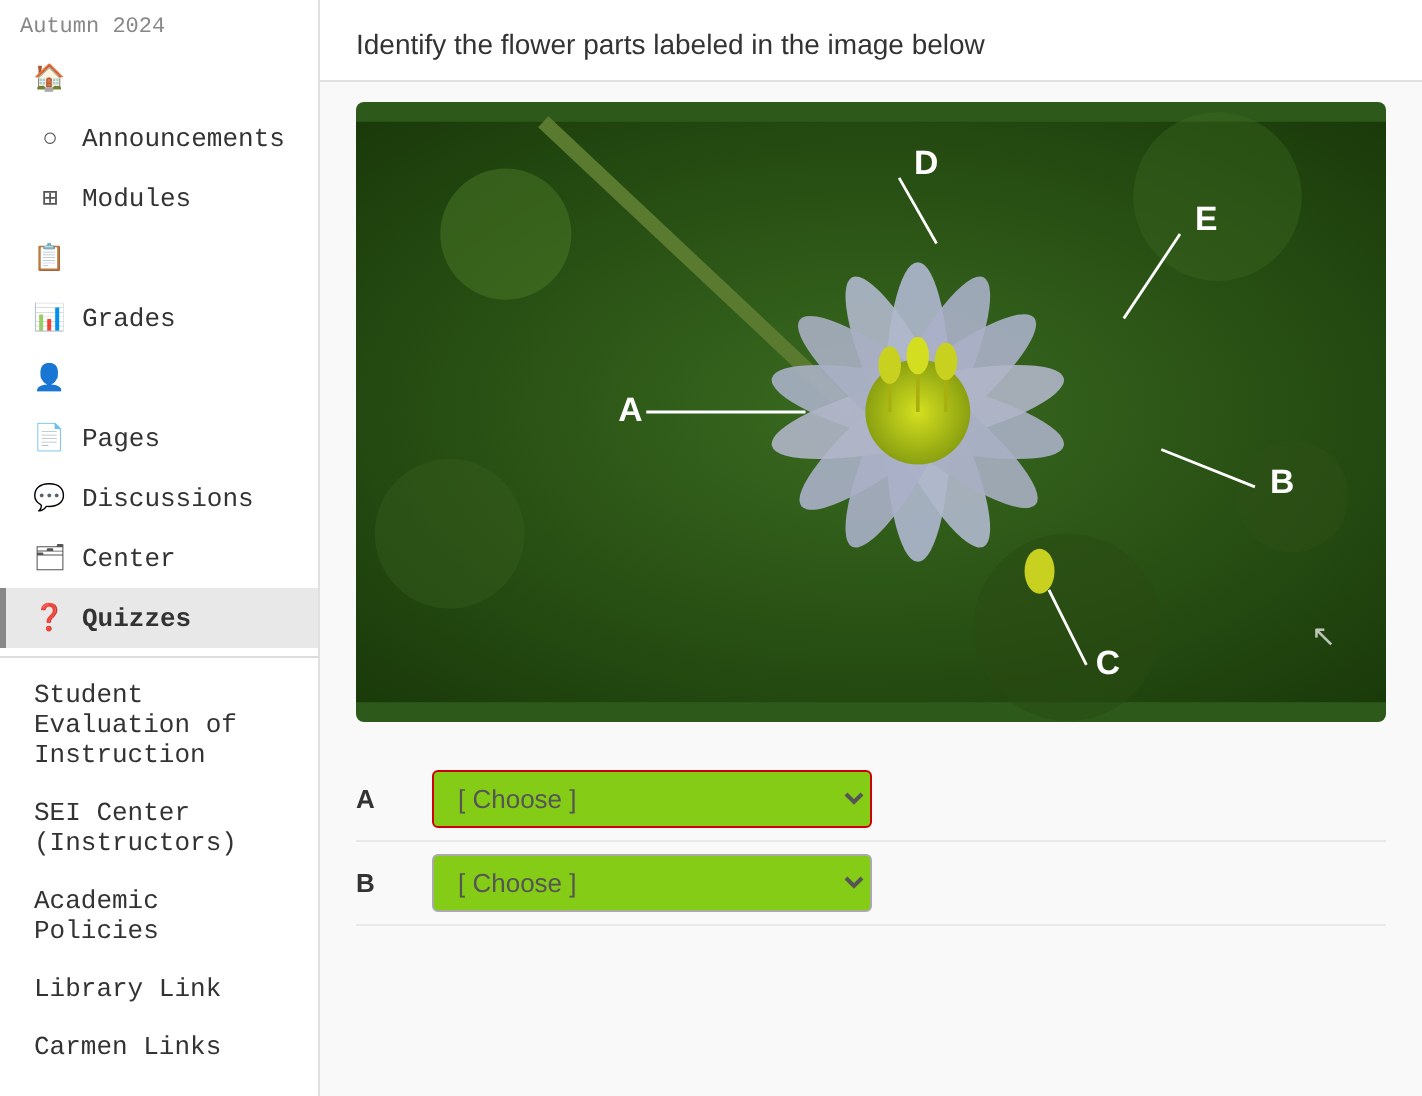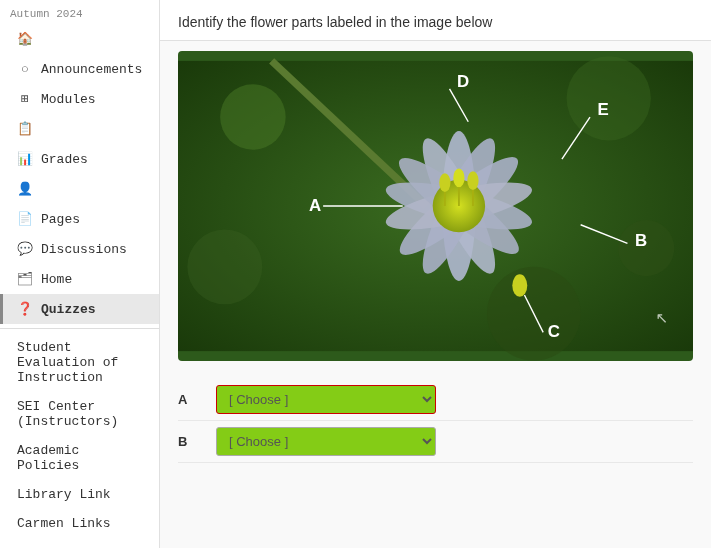--- a/index.html
+++ b/index.html
@@ -163,21 +163,21 @@
   <div class="sidebar-item">
     <span class="sidebar-icon">📄</span>
     <span class="sidebar-item-text">Pages</span>
   </div>
   <div class="sidebar-item">
     <span class="sidebar-icon">💬</span>
     <span class="sidebar-item-text">Discussions</span>
   </div>
   <div class="sidebar-item">
     <span class="sidebar-icon">🗂</span>
-    <span class="sidebar-item-text">Home</span>
+    <span class="sidebar-item-text">Center</span>
   </div>
   <div class="sidebar-item active">
     <span class="sidebar-icon">❓</span>
     <span class="sidebar-item-text">Quizzes</span>
   </div>
   <div class="sidebar-divider"></div>
   <div class="sidebar-item">
     <span class="sidebar-item-text">Student Evaluation of Instruction</span>
   </div>
   <div class="sidebar-item">

